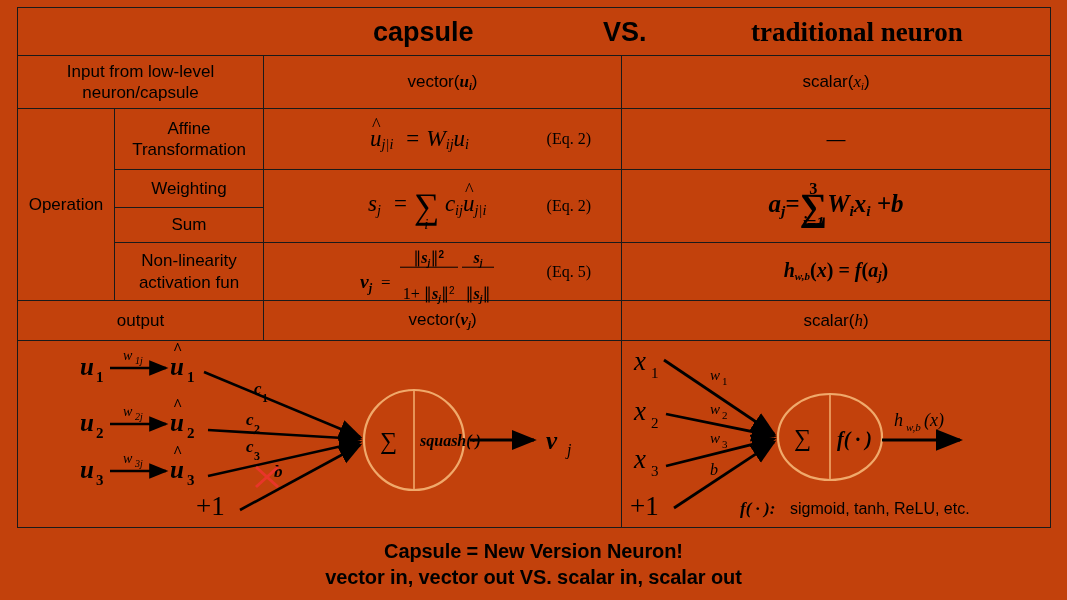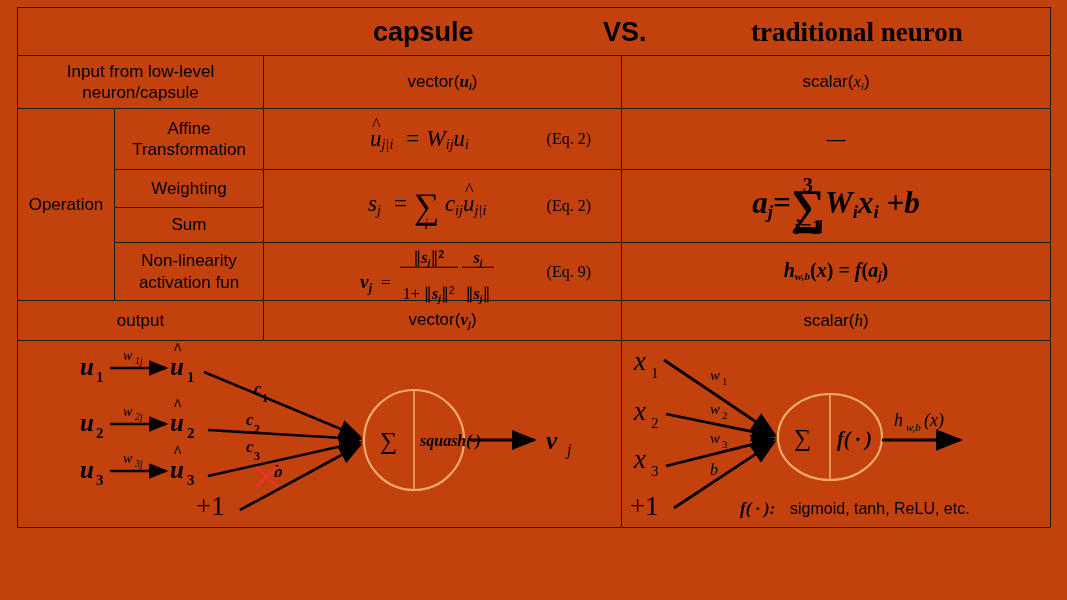--- a/index.html
+++ b/index.html
@@ -158,21 +158,21 @@
           <div class="eqwrap">
             <span class="math" style="position:absolute;left:104px;top:50%;transform:translateY(-50%);font-size:23px;white-space:nowrap;">
               s<sub>j</sub> &nbsp;=
               <span class="bigsum">∑<span class="sumsub">i</span></span>
               <span>c</span><sub>ij</sub><span style="position:relative;display:inline-block;"><span style="position:absolute;left:2px;top:-0.6em;font-size:0.8em;font-style:normal;">^</span>u</span><sub>j|i</sub>
             </span>
             <span class="eqnum" style="right:30px;top:50%;transform:translateY(-50%);">(Eq. 2)</span>
           </div>
         </td>
         <td class="cell-weight" rowspan="2">
-          <span class="mathb" style="font-size:31px;white-space:nowrap;">
+          <span class="mathb" style="font-size:25px;white-space:nowrap;">
             a<sub>j</sub>=<span class="bigsum" style="font-weight:700;"><span class="sumsup">3</span>∑<span class="sumsub" style="bottom:-0.25em;">i=1</span></span><span>W</span><sub>i</sub><span>x</span><sub>i</sub> +<span>b</span>
           </span>
         </td>
       </tr>
 
       <tr>
         <td class="cell-sum">
           <span class="lbl">Sum</span>
         </td>
       </tr>
@@ -191,21 +191,21 @@
               <span class="mupright">&nbsp;=&nbsp;</span>
               <span class="frac">
                 <span class="num"><span class="mupright">∥</span><span class="mathb">s</span><sub class="mathb">j</sub><span class="mupright">∥</span><sup style="font-weight:700;">2</sup></span>
                 <span class="den"><span class="mupright">1+&nbsp;∥</span><span class="mathb">s</span><sub class="mathb">j</sub><span class="mupright">∥</span><sup>2</sup></span>
               </span>
               <span class="frac">
                 <span class="num"><span class="mathb">s</span><sub class="mathb">j</sub></span>
                 <span class="den"><span class="mupright">∥</span><span class="mathb">s</span><sub class="mathb">j</sub><span class="mupright">∥</span></span>
               </span>
             </span>
-            <span class="eqnum" style="right:30px;top:50%;transform:translateY(-50%);">(Eq. 9)</span>
+            <span class="eqnum" style="right:30px;top:50%;transform:translateY(-50%);">(Eq. 5)</span>
           </div>
         </td>
         <td class="cell-nonlin">
           <span class="mathb" style="font-size:20px;white-space:nowrap;">
             h<sub style="font-size:0.55em;">w,b</sub><span class="mupright" style="font-weight:700;">(</span>x<span class="mupright" style="font-weight:700;">) = </span>f<span class="mupright" style="font-weight:700;">(</span>a<sub>j</sub><span class="mupright" style="font-weight:700;">)</span>
           </span>
         </td>
       </tr>
 
       <tr>
@@ -337,15 +337,17 @@
             <text x="118" y="172" style="font-size:17px;font-family:'Liberation Serif',serif;font-style:italic;font-weight:700;">f( · ):</text>
             <text x="168" y="172" style="font-size:16px;font-family:'Liberation Sans',sans-serif;">sigmoid, tanh, ReLU, etc.</text>
           </svg>
         </td>
       </tr>
 
     </tbody>
   </table>
 
   <div class="caption">
+    <div>Capsule = New Version Neuron!</div>
+    <div>vector in, vector out  VS.  scalar in, scalar out</div>
   </div>
 
 </div>
 
 </body></html>

